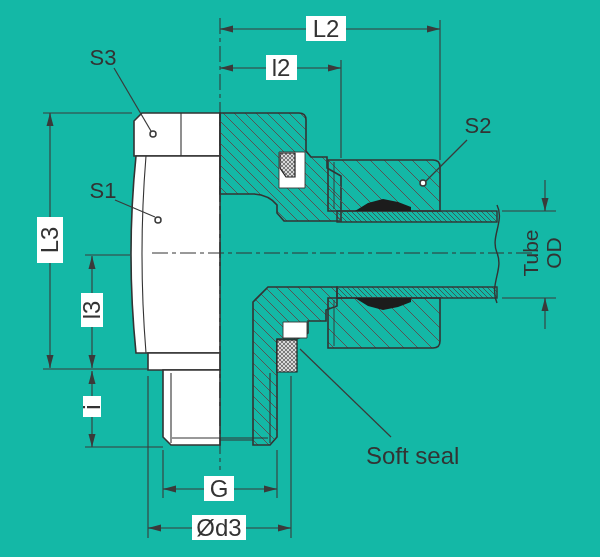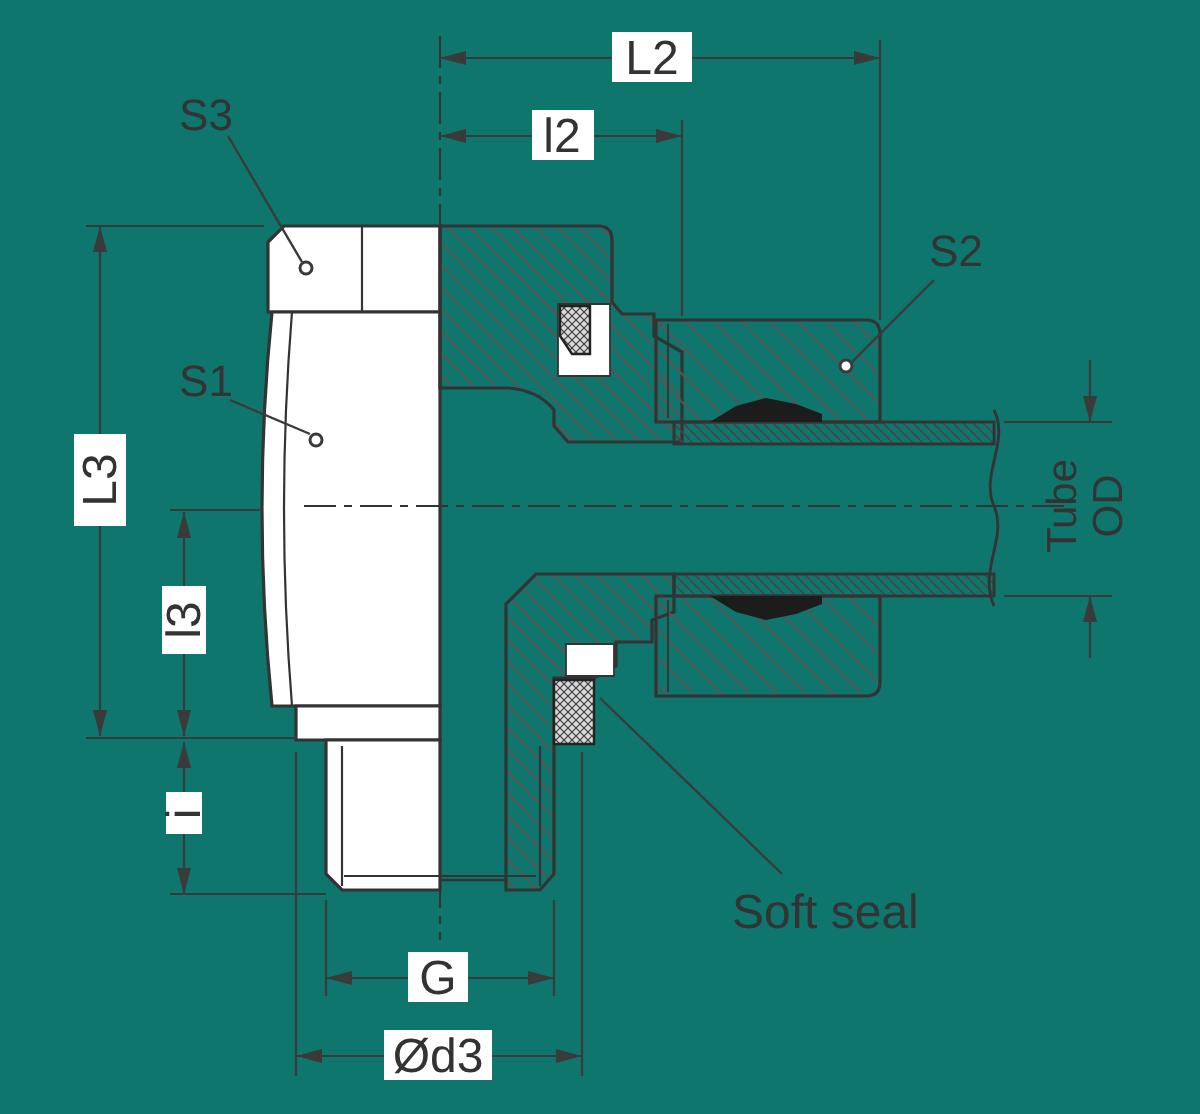--- a/index.html
+++ b/index.html
@@ -1,16 +1,16 @@
 <!DOCTYPE html>
 <html><head>
 <meta charset="utf-8">
 <style>
   html,body{margin:0;padding:0;background:#ffffff;}
-  .stage{position:relative;width:600px;height:557px;background:#0f766e;overflow:hidden;
+  .stage{position:relative;width:600px;height:557px;background:#14b8a6;overflow:hidden;
          font-family:"Liberation Sans", sans-serif;}
   svg{display:block;}
   text{font-family:"Liberation Sans", sans-serif;fill:#333333;}
   .dim-label{font-size:24px;}
   .callout-label{font-size:22px;}
   .softseal-label{font-size:24px;}
   .tubeod-label{font-size:21px;}
 </style>
 </head>
 <body>

